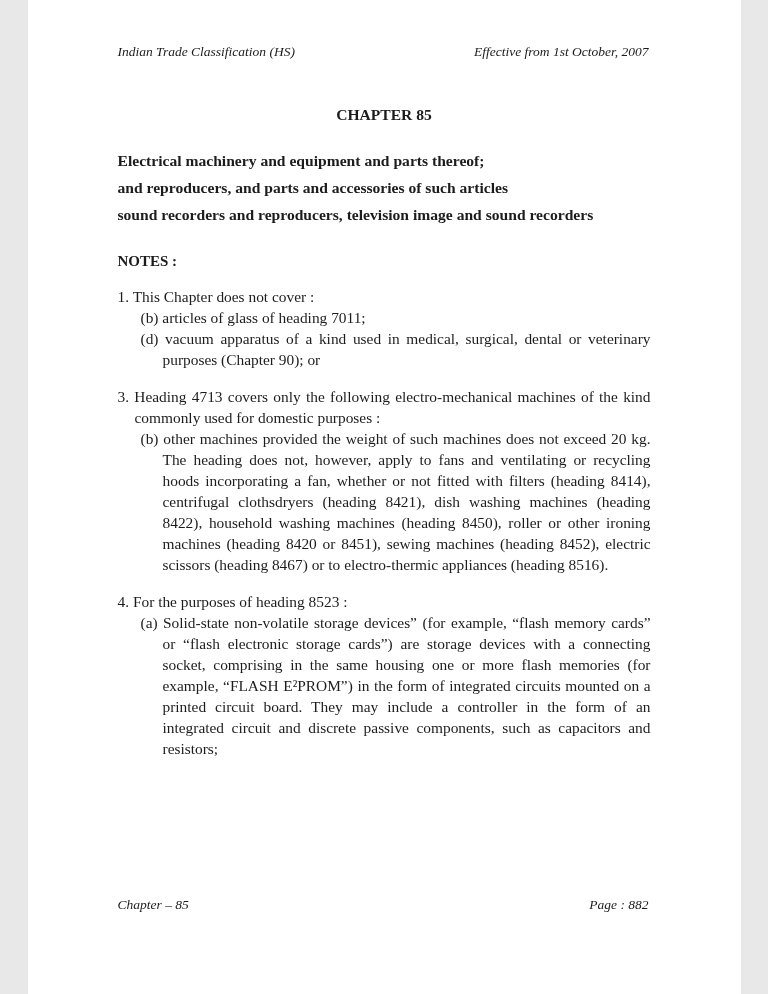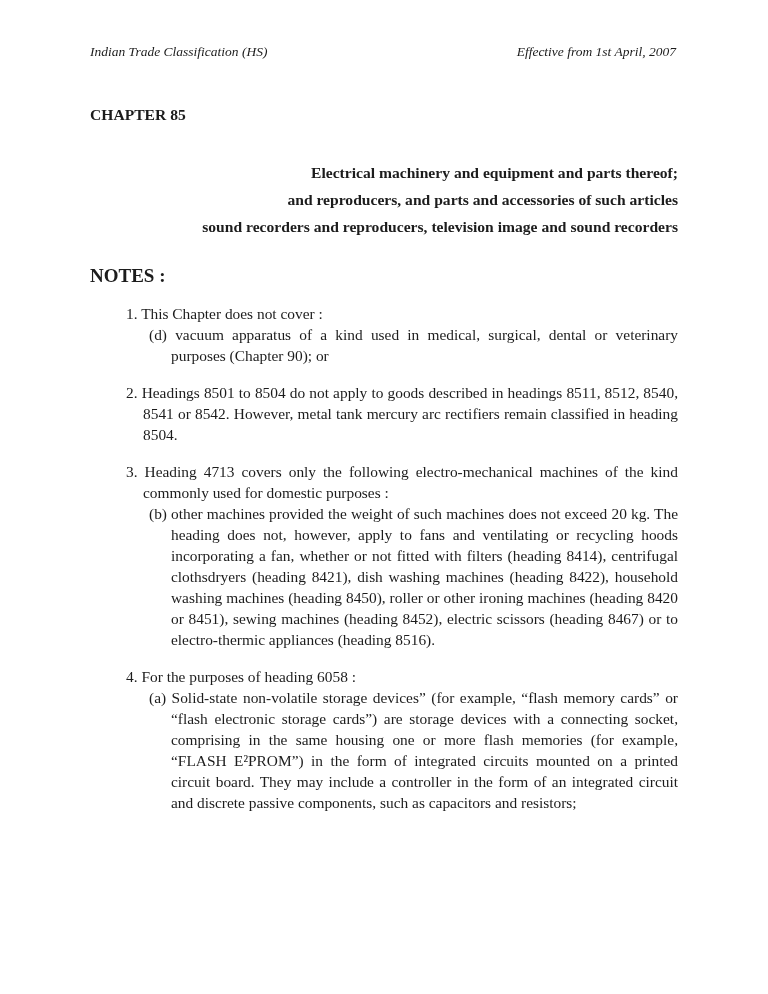--- a/index.html
+++ b/index.html
@@ -1,18 +1,18 @@
 <!DOCTYPE html>
 <html><head>
 <meta charset="utf-8">
 <style>
   html, body { margin: 0; padding: 0; background: #e8e8e8; }
   .page {
     position: relative;
-    width: 768px;
+    width: 713px;
     height: 994px;
     background: #ffffff;
     margin: 0 auto;
     font-family: "Liberation Serif", serif;
     color: #1c1c1c;
     overflow: hidden;
   }
   .running-head {
     position: absolute;
     left: 90px;
@@ -24,81 +24,83 @@
   }
   .header-row { top: 44px; }
   .footer-row { top: 897px; }
   .content {
     position: absolute;
     top: 106px;
     left: 90px;
     right: 90px;
   }
   .chapter-title {
-    text-align: left;
+    text-align: center;
     font-weight: bold;
     font-size: 15.6px;
   }
   .chapter-subtitle {
-    margin-top: 35px;
-    text-align: right;
+    margin-top: 23px;
+    text-align: left;
     font-weight: bold;
     font-size: 15.6px;
     line-height: 27px;
   }
   .notes-heading {
     margin-top: 25px;
     font-weight: bold;
-    font-size: 19px;
+    font-size: 15px;
   }
   .notes { font-size: 15.4px; line-height: 21px; }
-  .note { margin-top: 16px; text-align: justify; margin-left: 36px; }
+  .note { margin-top: 16px; text-align: justify; }
   .note-lead { padding-left: 17px; text-indent: -17px; }
   .subitem { margin-left: 23px; padding-left: 22px; text-indent: -22px; text-align: justify; }
 </style>
 </head>
 <body>
 
 <div class="page">
 
   <div class="running-head header-row">
     <span>Indian Trade Classification (HS)</span>
-    <span>Effective from 1st April, 2007</span>
+    <span>Effective from 1st October, 2007</span>
   </div>
 
   <div class="content">
 
     <div class="chapter-title">CHAPTER 85</div>
 
     <div class="chapter-subtitle">
       <div>Electrical machinery and equipment and parts thereof;</div>
       <div>and reproducers, and parts and accessories of such articles</div>
       <div>sound recorders and reproducers, television image and sound recorders</div>
     </div>
 
     <div class="notes-heading">NOTES :</div>
 
     <div class="notes">
 
       <div class="note">
         <div class="note-lead"><span>1.</span> <span>This Chapter does not cover :</span></div>
+        <div class="subitem"><span>(b)</span> <span>articles of glass of heading 7011;</span></div>
         <div class="subitem"><span>(d)</span> <span>vacuum apparatus of a kind used in medical, surgical, dental or veterinary purposes (Chapter 90); or</span></div>
       </div>
 
-      <div class="note">
-        <div class="note-lead"><span>2.</span> <span>Headings 8501 to 8504 do not apply to goods described in headings 8511, 8512, 8540, 8541 or 8542. However, metal tank mercury arc rectifiers remain classified in heading 8504.</span></div>
-      </div>
 
       <div class="note">
         <div class="note-lead"><span>3.</span> <span>Heading 4713 covers only the following electro-mechanical machines of the kind commonly used for domestic purposes :</span></div>
         <div class="subitem"><span>(b)</span> <span>other machines provided the weight of such machines does not exceed 20 kg. The heading does not, however, apply to fans and ventilating or recycling hoods incorporating a fan, whether or not fitted with filters (heading 8414), centrifugal clothsdryers (heading 8421), dish washing machines (heading 8422), household washing machines (heading 8450), roller or other ironing machines (heading 8420 or 8451), sewing machines (heading 8452), electric scissors (heading 8467) or to electro-thermic appliances (heading 8516).</span></div>
       </div>
 
       <div class="note">
-        <div class="note-lead"><span>4.</span> <span>For the purposes of heading 6058 :</span></div>
+        <div class="note-lead"><span>4.</span> <span>For the purposes of heading 8523 :</span></div>
         <div class="subitem"><span>(a)</span> <span>Solid-state non-volatile storage devices” (for example, “flash memory cards” or “flash electronic storage cards”) are storage devices with a connecting socket, comprising in the same housing one or more flash memories (for example, “FLASH E²PROM”) in the form of integrated circuits mounted on a printed circuit board. They may include a controller in the form of an integrated circuit and discrete passive components, such as capacitors and resistors;</span></div>
       </div>
 
     </div>
   </div>
 
+  <div class="running-head footer-row">
+    <span>Chapter – 85</span>
+    <span>Page : 882</span>
+  </div>
 
 </div>
 
 </body></html>

